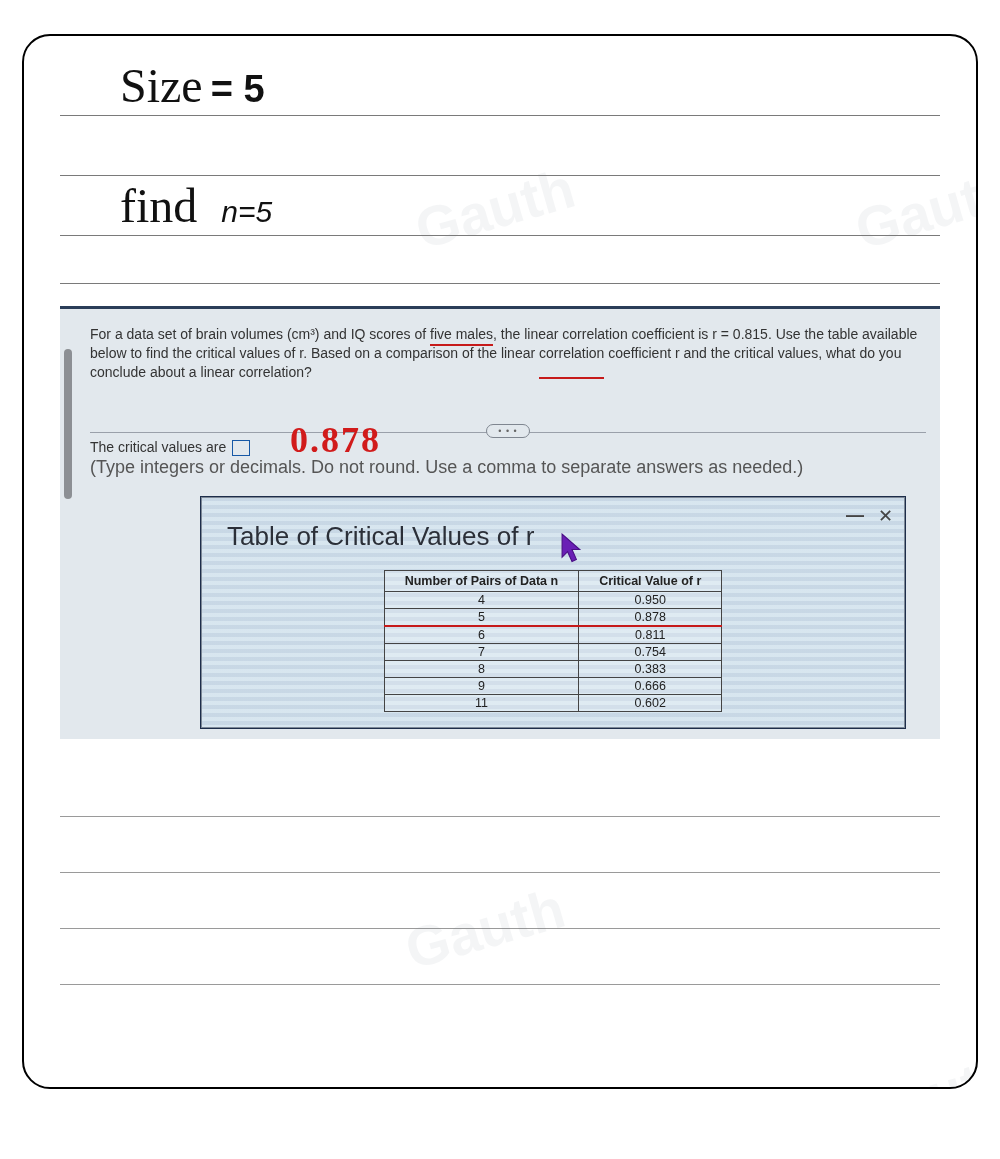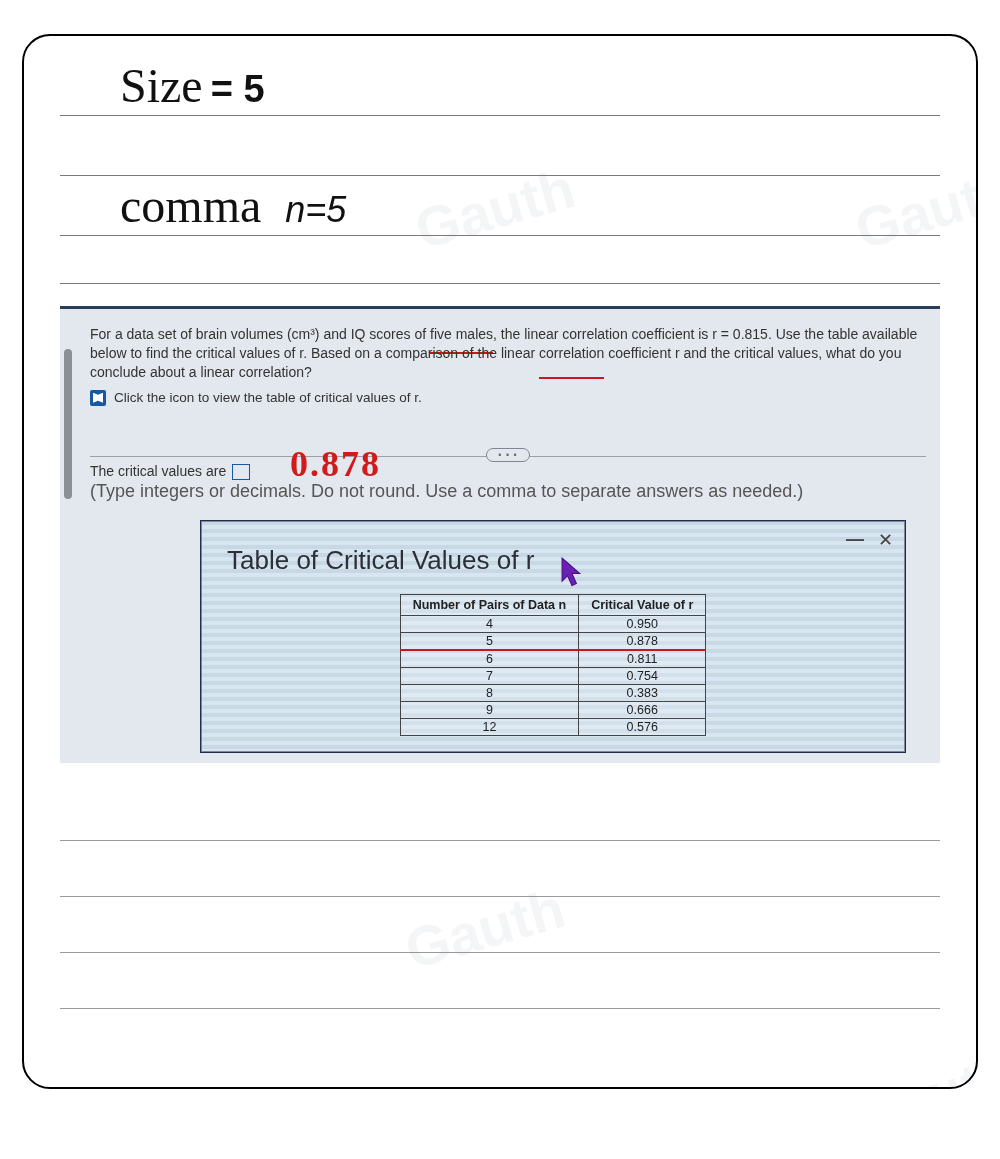--- a/index.html
+++ b/index.html
@@ -65,21 +65,21 @@
     border-radius: 4px;
   }
   .prob-text {
     font-family: Arial, sans-serif;
     font-size: 14px;
     color: #333;
     line-height: 1.35;
   }
   .prob-text .ul {
     border-bottom: 2px solid #c61a1a;
-    padding-bottom: 10px;
+    padding-bottom: 2px;
     margin-top: 48px;
   }
   .prob-text .ul2 {
     border-bottom: 2px solid #c61a1a;
     padding-bottom: 16px;
   }
   .link-row {
     margin-top: 8px;
     display: flex;
     align-items: center;
@@ -186,21 +186,21 @@
   .crit-table th, .crit-table td {
     border: 1px solid #444;
     font-size: 12.5px;
     padding: 1px 22px;
     text-align: center;
     color: #222;
     background: transparent;
   }
   .crit-table th {
     font-weight: 700;
-    padding: 3px 12px;
+    padding: 3px 20px;
   }
   .hl-row td {
     border-bottom: 2px solid #c61a1a;
   }
   .watermark {
     position: absolute;
     font-size: 56px;
     font-weight: 700;
     color: rgba(100,110,130,0.07);
     pointer-events: none;
@@ -221,37 +221,33 @@
 
   <div class="notes-area">
     <div class="rule">
       <span class="handwriting">
         <span>Size</span><span class="eq">= 5</span>
       </span>
     </div>
     <div class="rule"></div>
     <div class="rule">
       <span class="handwriting">
-        <span>comma</span> &nbsp;<span style="font-family:Arial;font-size:36px;font-style:italic;">n=5</span>
+        <span>find</span> &nbsp;<span style="font-family:Arial;font-size:30px;font-style:italic;">n=5</span>
       </span>
     </div>
     <div class="rule" style="height:48px;"></div>
   </div>
 
   <div class="inner-shot" style="margin-left:36px; margin-right:36px;">
     <div class="scrollbar"></div>
 
     <div class="prob-text">
       <span>For a data set of brain volumes (cm³) and IQ scores of </span><span class="ul">five males</span><span>, the linear correlation coefficient is r = 0.815. Use the table available below to find the critical values of r. Based on a comparison of the linear </span><span class="ul2">correlation</span><span> coefficient r and the critical values, what do you conclude about a linear correlation?</span>
     </div>
 
-    <div class="link-row">
-      <span class="book-icon"></span>
-      <span style="font-size:13.5px;color:#333;">Click the icon to view the table of critical values of r.</span>
-    </div>
 
     <div class="divider-line">
       <div class="divider-pill">• • •</div>
     </div>
 
     <div class="answer-line">
       <span class="red-hand">0.878</span>
       <span>The critical values are</span>
       <span class="answer-box"></span>
     </div>
@@ -296,22 +292,22 @@
             </tr>
           <tr>
               <td>8</td>
               <td>0.383</td>
             </tr>
           <tr>
               <td>9</td>
               <td>0.666</td>
             </tr>
           <tr>
-              <td>12</td>
-              <td>0.576</td>
+              <td>11</td>
+              <td>0.602</td>
             </tr>
         </tbody>
       </table>
     </div>
   </div>
 
   <div class="lower-lines">
     <div class="lower-rule"></div>
     <div class="lower-rule"></div>
     <div class="lower-rule"></div>

